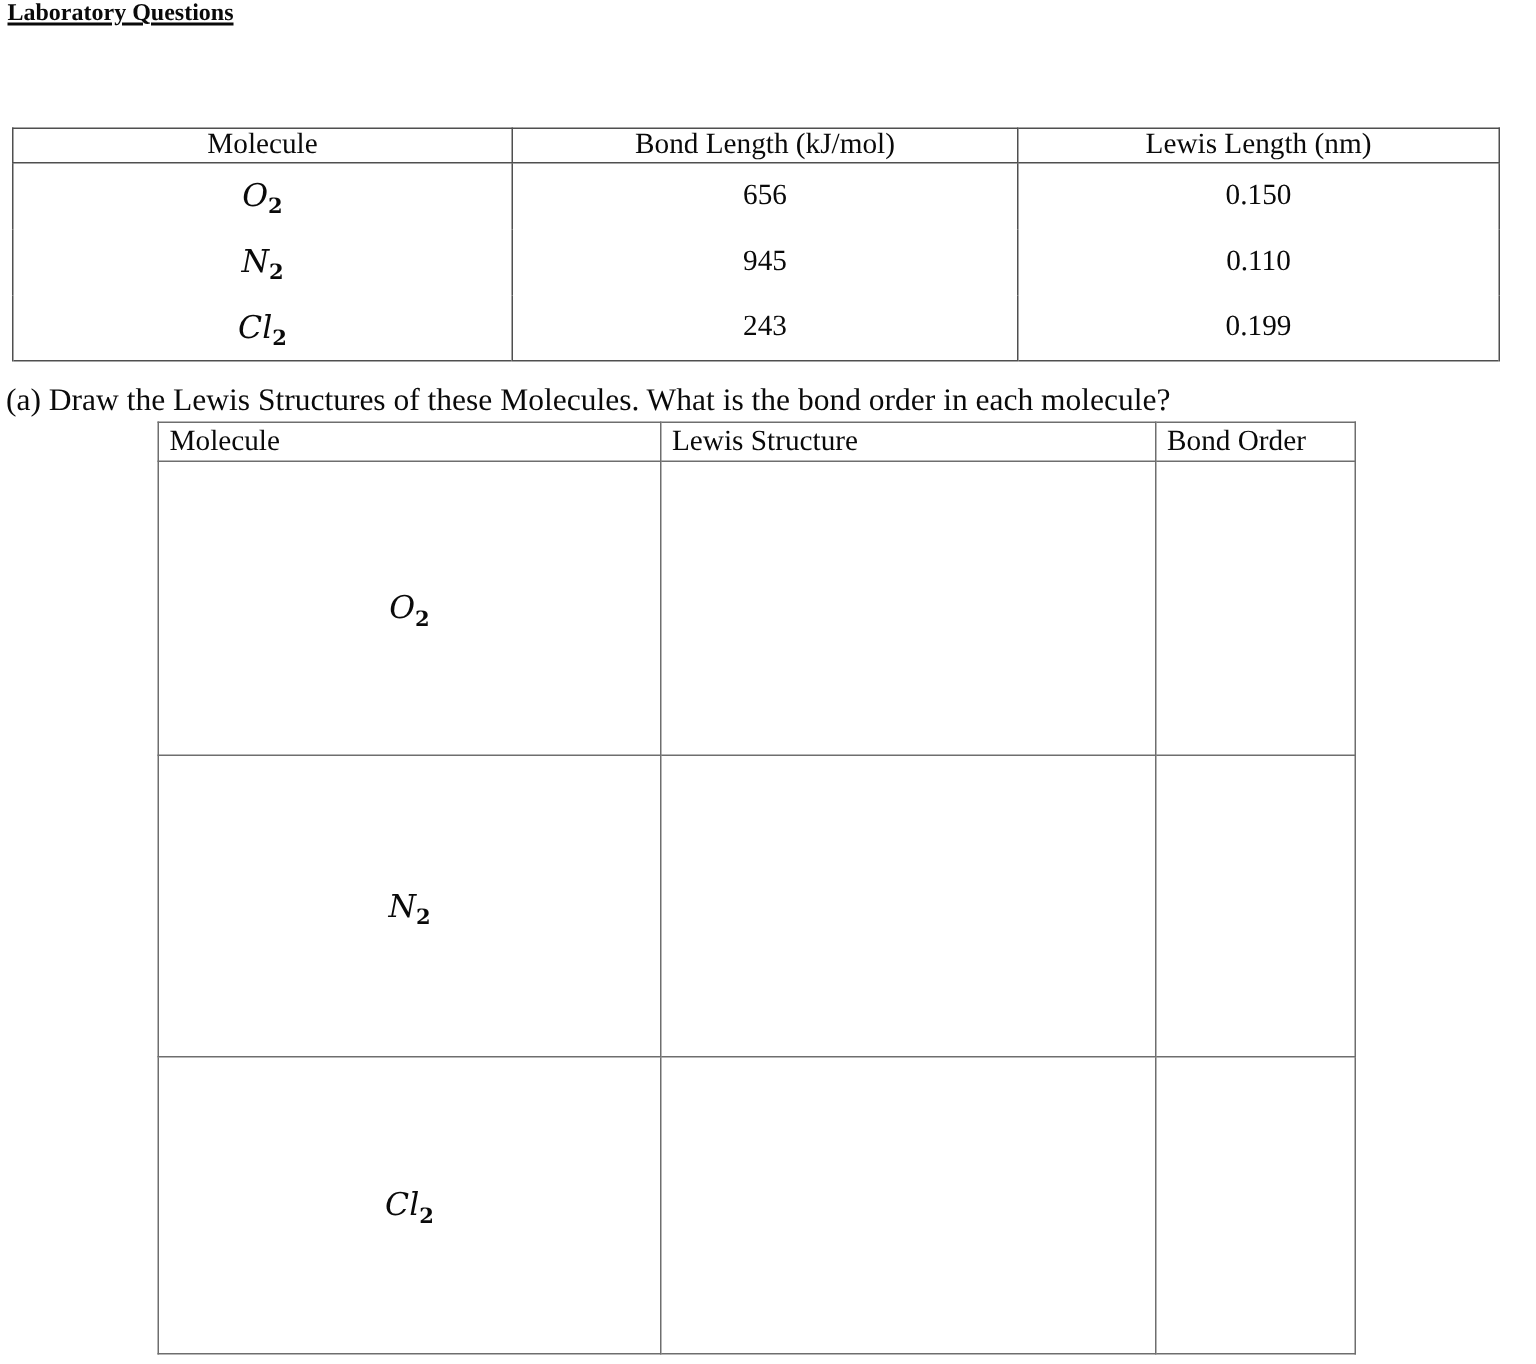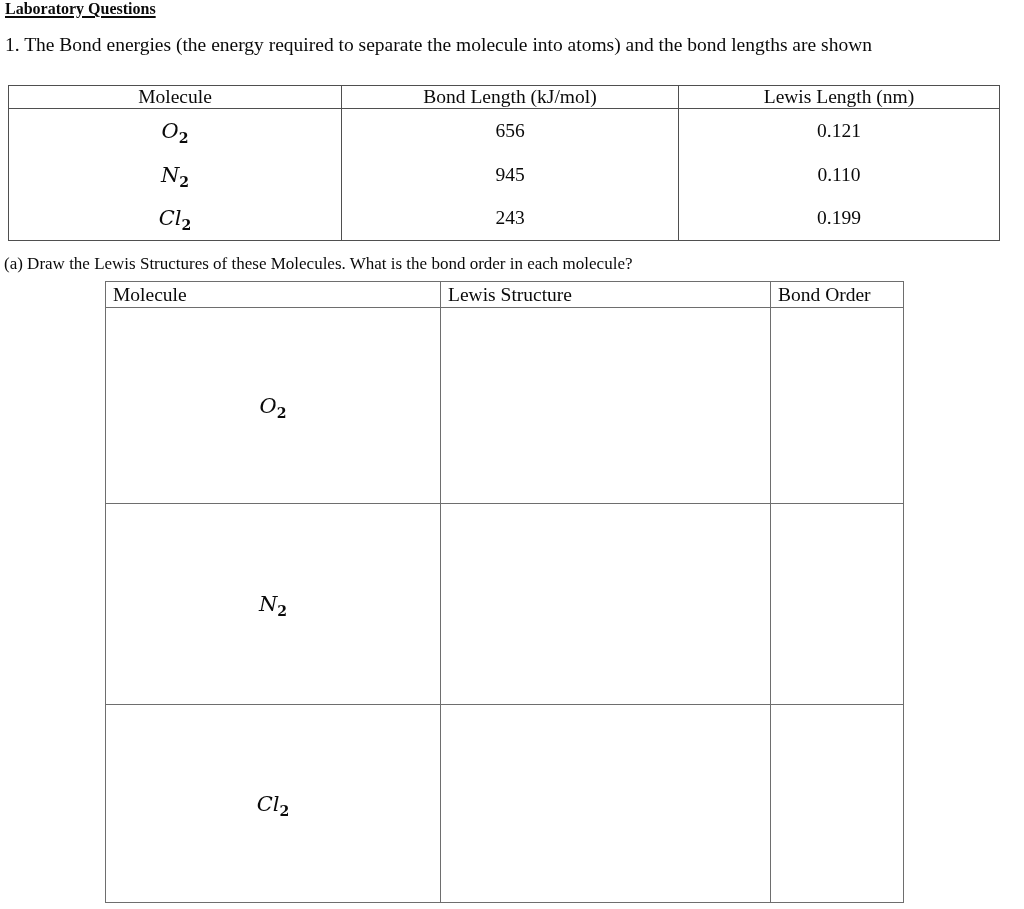--- a/index.html
+++ b/index.html
@@ -37,21 +37,21 @@
   sub {
     font-size: 13px;
     line-height: 0;
     vertical-align: -4px;
   }
 
   .question-a {
     position: absolute;
     left: 4px;
     top: 254px;
-    font-size: 17px;
+    font-size: 21px;
     white-space: nowrap;
   }
 
   table {
     border-collapse: collapse;
     table-layout: fixed;
     font-size: 19.5px;
   }
 
   
@@ -118,41 +118,40 @@
   }
 </style>
 </head>
 <body>
 
 <div class="page">
 
   <div class="doc-title">Laboratory Questions</div>
 
   <div class="intro">
-    <div>1. The Bond energies (the energy required to separate the molecule into atoms) and the bond lengths are shown</div>
   </div>
 
   <table class="t1">
     <colgroup>
       <col style="width:333px">
       <col style="width:337px">
       <col style="width:321px">
     </colgroup>
     <thead>
       <tr>
         <th>Molecule</th>
         <th>Bond Length (kJ/mol)</th>
         <th>Lewis Length (nm)</th>
       </tr>
     </thead>
     <tbody>
       <tr>
         <td><span class="msym"><span>O</span><sub>2</sub></span></td>
         <td>656</td>
-        <td>0.121</td>
+        <td>0.150</td>
       </tr>
       <tr>
         <td><span class="msym"><span>N</span><sub>2</sub></span></td>
         <td>945</td>
         <td>0.110</td>
       </tr>
       <tr>
         <td><span class="msym"><span>Cl</span><sub>2</sub></span></td>
         <td>243</td>
         <td>0.199</td>

